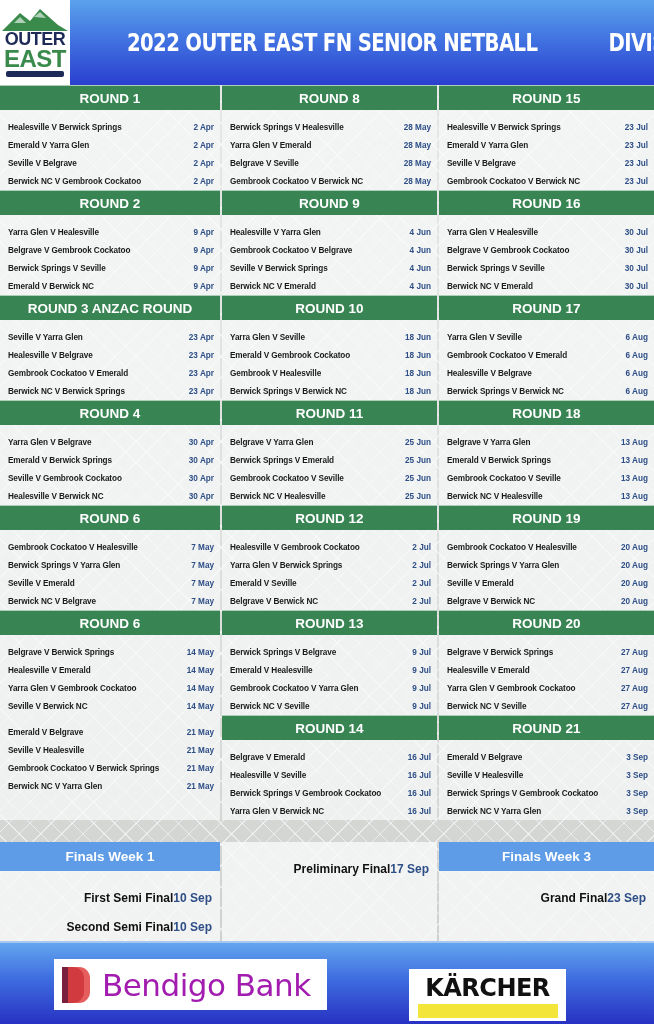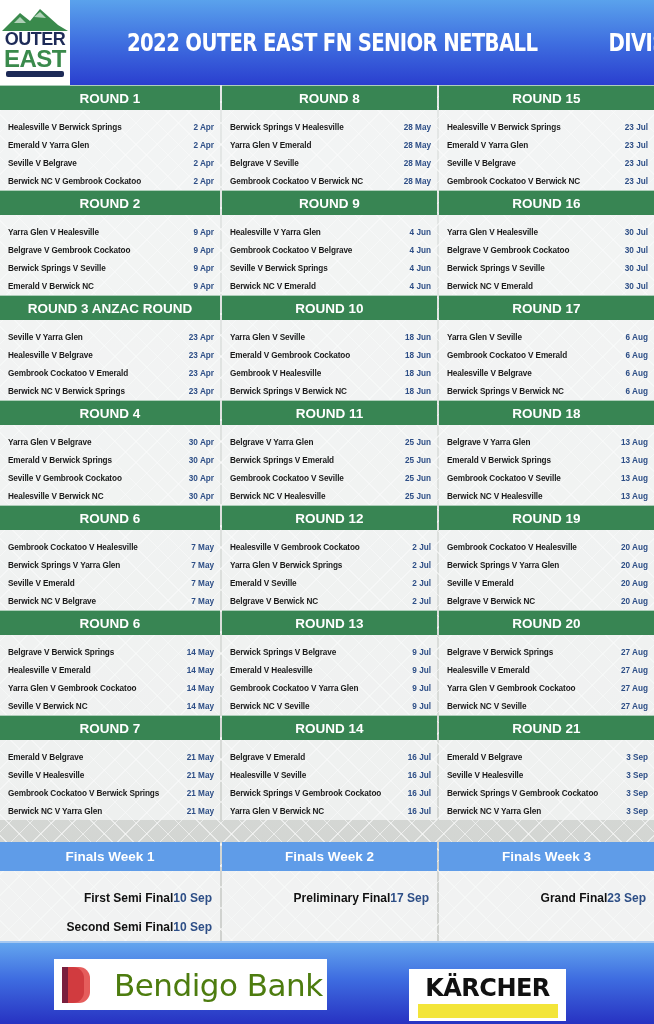--- a/index.html
+++ b/index.html
@@ -91,21 +91,21 @@
     background: linear-gradient(180deg, #63a5ee 0%, #3e6ce0 45%, #2732c2 100%);
     border-top: 2px solid #a6c8f0;
   }
   .bendigo {
     position: absolute; left: 54px; top: 16px; width: 273px; height: 51px; background: #fff;
     display: flex; align-items: center; padding-left: 8px;
   }
   .bendigo-mark { width: 28px; height: 36px; position: relative; margin-right: 12px; }
   .bendigo-mark .b1 { position: absolute; left: 0; top: 0; width: 22px; height: 36px; background: #7a1f3d; border-radius: 0 11px 11px 0; }
   .bendigo-mark .b2 { position: absolute; left: 6px; top: 0; width: 22px; height: 36px; background: #e0413f; border-radius: 0 11px 11px 0; opacity: 0.85; }
-  .bendigo-text { color: #4d7c0f; font-size: 31px; font-family: "DejaVu Sans", sans-serif; letter-spacing: -0.5px; margin-left: 12px; }
+  .bendigo-text { color: #a21caf; font-size: 31px; font-family: "DejaVu Sans", sans-serif; letter-spacing: -0.5px; }
   .karcher {
     position: absolute; left: 409px; top: 15px; width: 157px; height: 52px; background: #fff;
     display: flex; flex-direction: column; align-items: center; padding-top: 6px; margin-top: 11px;
   }
   .karcher-text { font-family: "DejaVu Sans", sans-serif; font-weight: 900; font-size: 24px; color: #111; letter-spacing: -0.5px; line-height: 26px; }
   .karcher-bar { width: 140px; height: 14px; background: #f3e53a; margin-top: 3px; }
 </style>
 </head>
 <body>
 
@@ -250,21 +250,20 @@
             <span class="teams">Yarra Glen  V  Gembrook  Cockatoo</span>
             <span class="date">14 May</span>
           </div>
           <div class="match">
             <span class="teams">Seville  V  Berwick NC</span>
             <span class="date">14 May</span>
           </div>
         </div>
       </div>
       <div class="round">
-        <div class="round-head">ROUND 7</div>
         <div class="matches">
           <div class="match">
             <span class="teams">Emerald  V  Belgrave</span>
             <span class="date">21 May</span>
           </div>
           <div class="match">
             <span class="teams">Seville  V  Healesville</span>
             <span class="date">21 May</span>
           </div>
           <div class="match">
@@ -586,21 +585,20 @@
           <span>First Semi Final</span>
           <span class="date">10 Sep</span>
         </div>
         <div class="final-row">
           <span>Second Semi Final</span>
           <span class="date">10 Sep</span>
         </div>
       </div>
     </div>
     <div class="final-col">
-      <div class="final-head">Finals Week 2</div>
       <div class="final-body">
         <div class="final-row">
           <span>Preliminary Final</span>
           <span class="date">17 Sep</span>
         </div>
       </div>
     </div>
     <div class="final-col">
       <div class="final-head">Finals Week 3</div>
       <div class="final-body">

